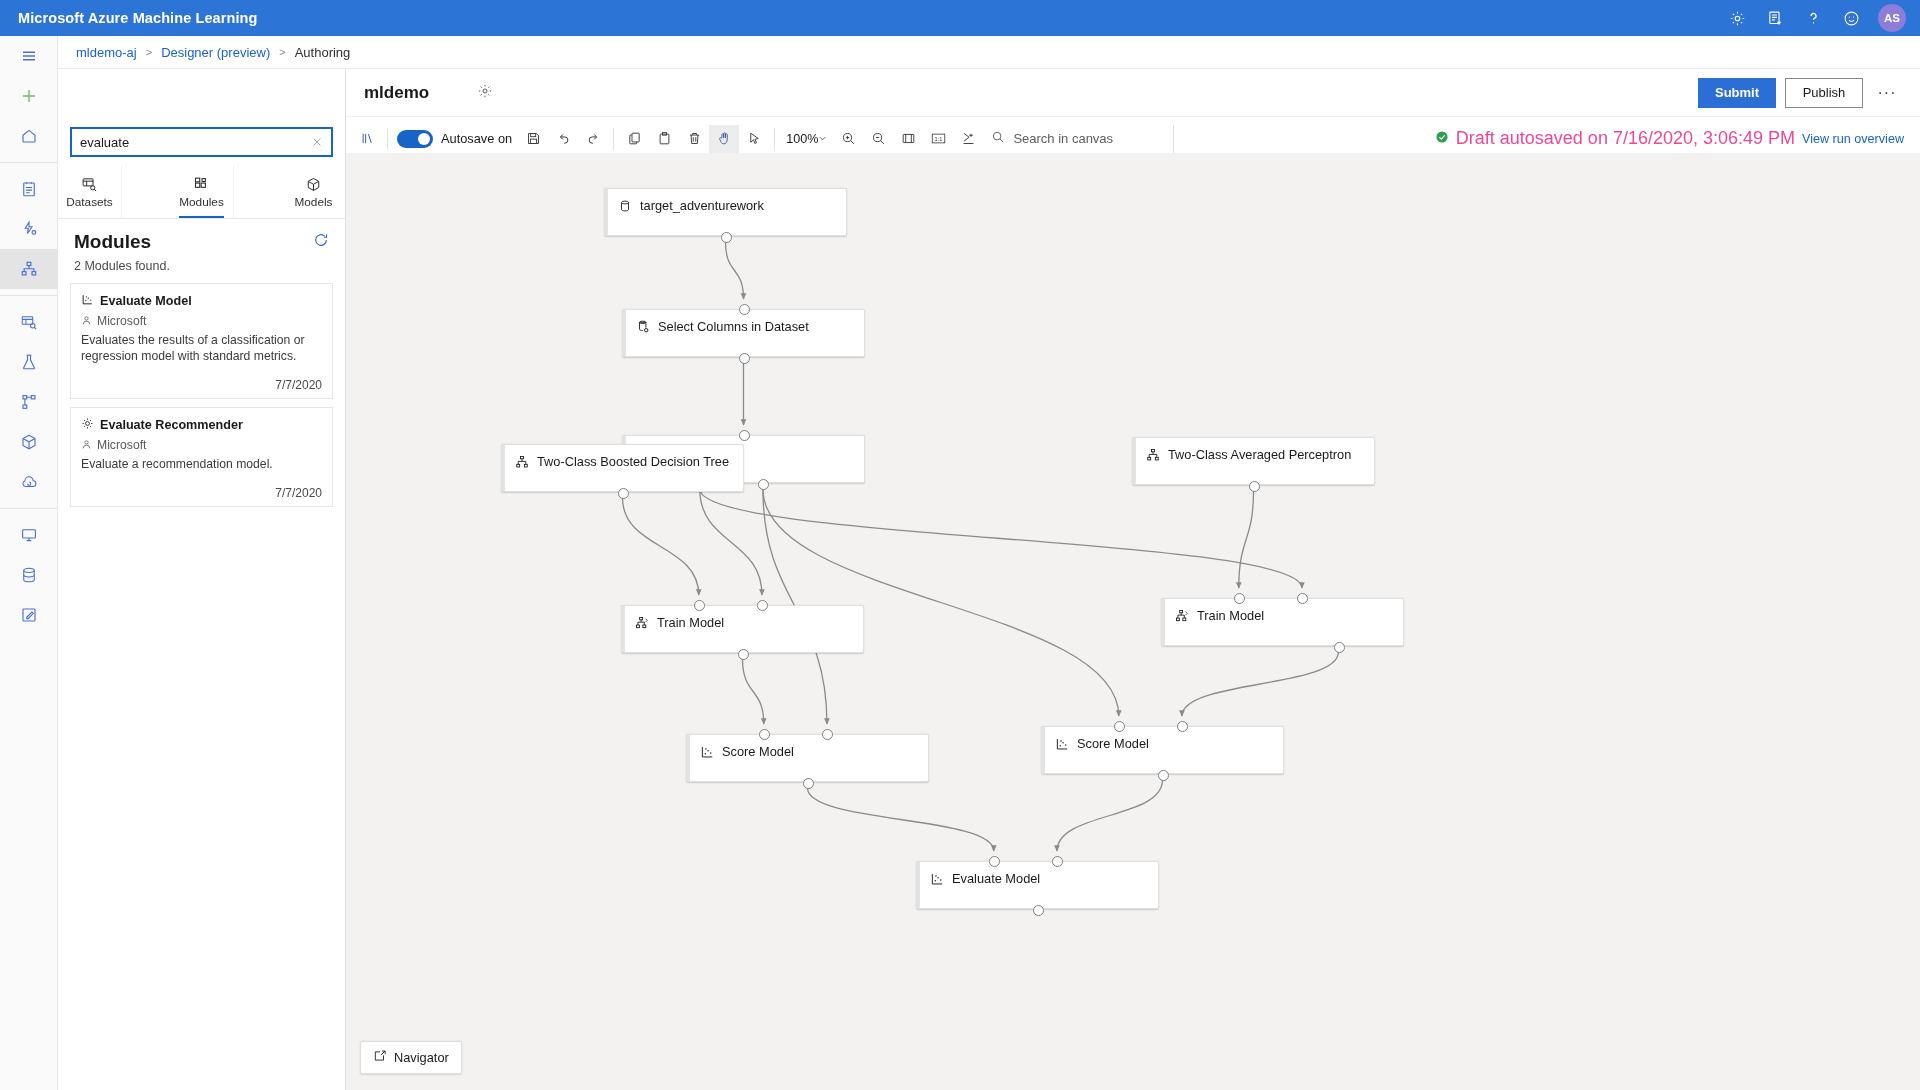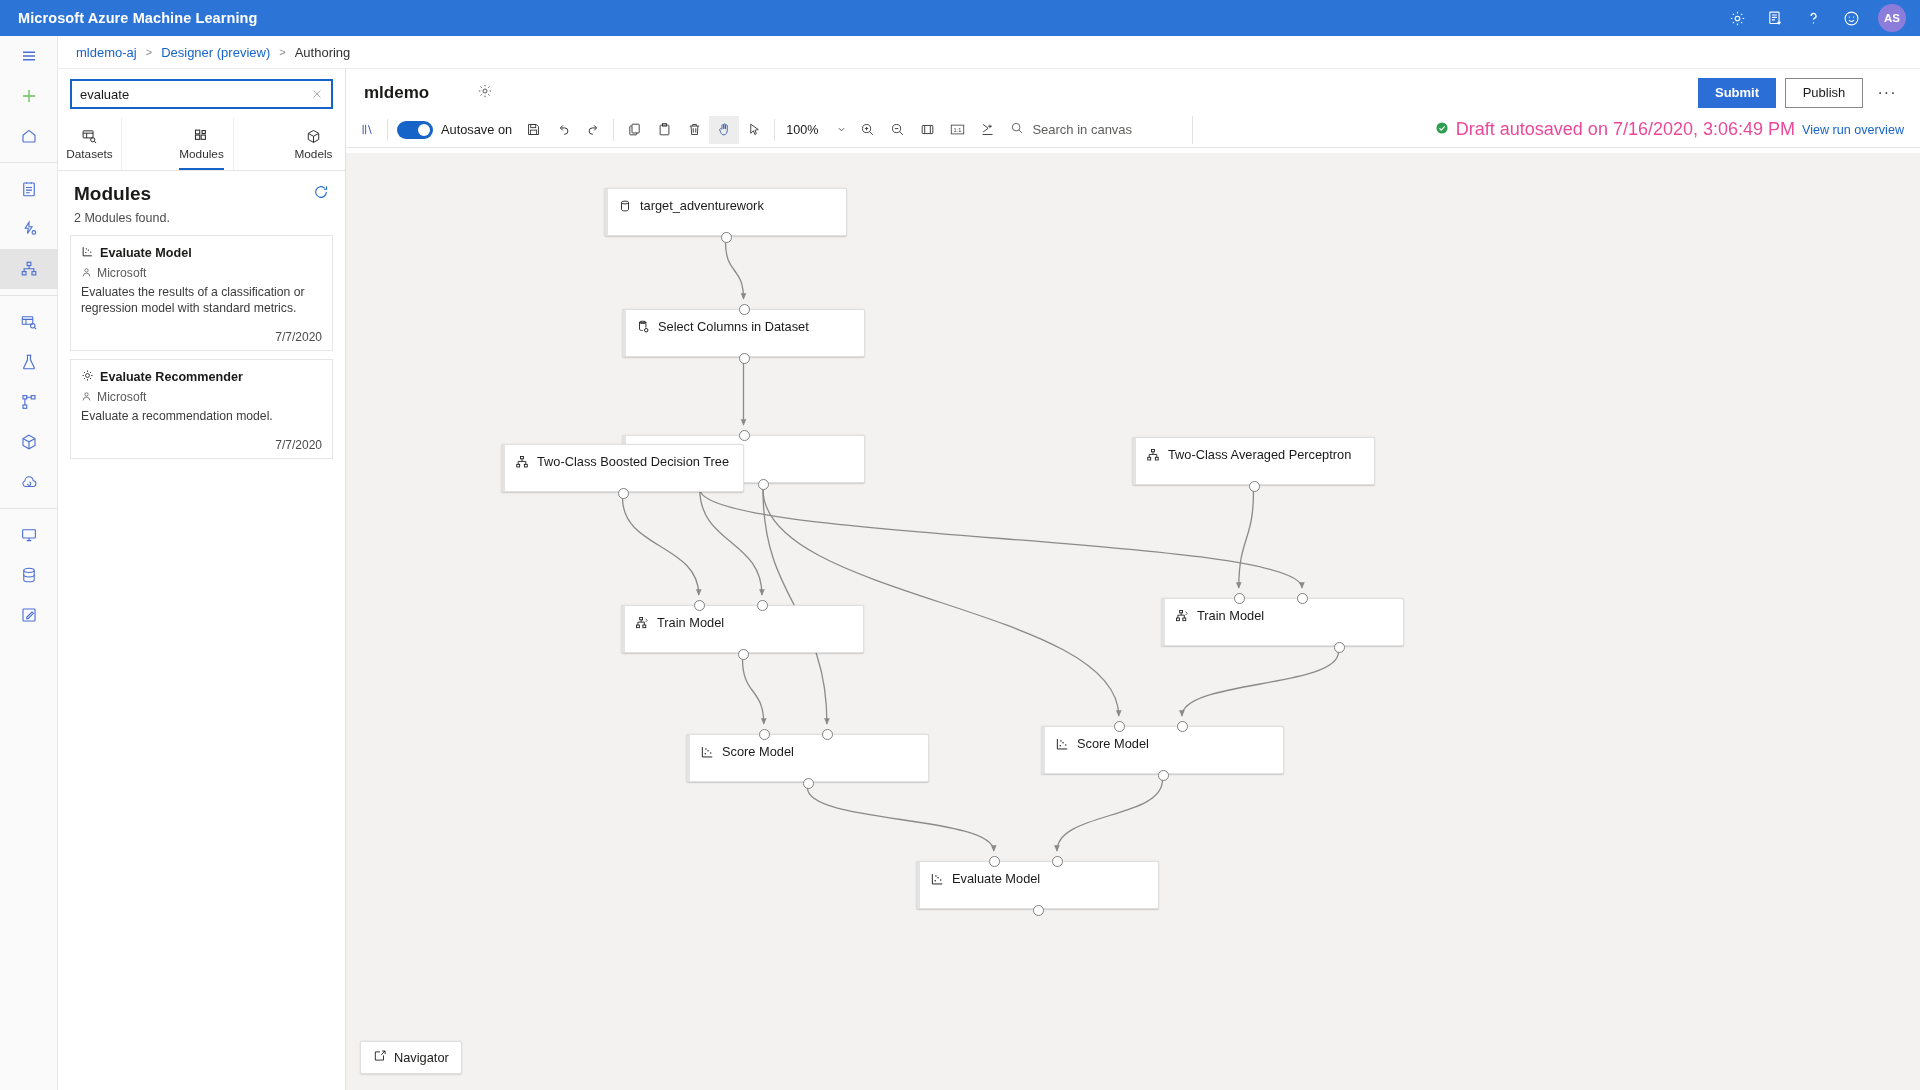--- a/index.html
+++ b/index.html
@@ -53,21 +53,21 @@
 
   
   .panel {
     position: absolute; top: 36px; left: 58px; width: 288px; height: 1054px;
     background: #ffffff; border-right: 1px solid #e1e1e1;
     display: flex; flex-direction: column;
   }
   .search-wrap { padding: 10px 12px 8px 12px; }
   .search-box {
     display: flex; align-items: center; height: 30px;
-    border: 2px solid #1664c8; background: #fff; padding: 0 4px 0 8px;
+    border: 2px solid #1664c8; background: #fff; padding: 0 4px 0 8px; margin-top: 48px;
   }
   .search-box input {
     flex: 1; border: none; outline: none; font-size: 13px;
     font-family: "Liberation Sans", sans-serif; color: #1b1a19;
     background: transparent; height: 24px;
   }
   .search-clear {
     width: 20px; height: 20px; display: flex; align-items: center; justify-content: center;
     cursor: pointer; color: #9a9a9a;
   }
@@ -133,21 +133,21 @@
     background: #fff; color: #1b1a19; border: 1px solid #8a8886; height: 30px; min-width: 78px;
     padding: 0 14px; font-size: 13px; font-family: "Liberation Sans", sans-serif; cursor: pointer;
   }
   .btn-more {
     width: 30px; height: 30px; display: flex; align-items: center; justify-content: center;
     cursor: pointer; color: #3b3b3b; font-size: 16px; letter-spacing: 1px;
   }
 
   
   .cvtoolbar {
-    position: absolute; top: 112px; left: 346px; width: 1574px; height: 36px;
+    position: absolute; top: 121px; left: 346px; width: 1574px; height: 36px;
     background: #ffffff; border-bottom: 1px solid #e6e6e6;
     display: flex; align-items: center;
   }
   .tb-btn {
     width: 30px; height: 28px; display: flex; align-items: center; justify-content: center;
     cursor: pointer; color: #3b3b3b;
   }
   .tb-btn.active { background: #ededed; }
   .tb-sep { width: 1px; height: 22px; background: #e2e2e2; margin: 0 5px; }
   .autosave {
@@ -156,21 +156,21 @@
   .toggle {
     width: 36px; height: 18px; border-radius: 9px; background: #1664c8;
     position: relative; cursor: pointer; flex: 0 0 auto;
   }
   .toggle .knob {
     position: absolute; top: 3px; right: 3px; width: 12px; height: 12px;
     border-radius: 50%; background: #fff;
   }
   .autosave-label { font-size: 12.8px; color: #1b1a19; white-space: nowrap; }
   .zoom-level {
-    display: flex; align-items: center; gap: 19px; font-size: 12.6px; color: #1b1a19;
+    display: flex; align-items: center; gap: 0; font-size: 12.6px; color: #1b1a19;
     padding: 0 6px; cursor: pointer; height: 28px;
   }
   .cv-search {
     display: flex; align-items: center; gap: 8px; margin-left: 8px;
     font-size: 13px; color: #605e5c; cursor: text; height: 28px; padding-right: 60px;
     border-right: 1px solid #e2e2e2;
   }
   .tb-right {
     margin-left: auto; display: flex; align-items: center; gap: 7px; padding-right: 16px;
   }

